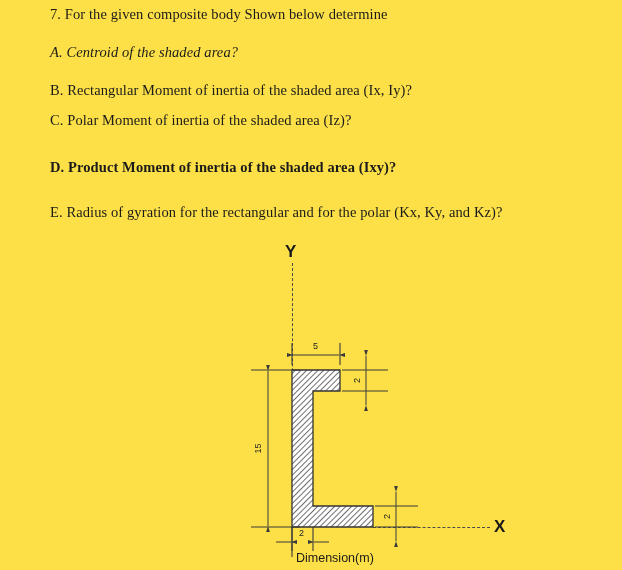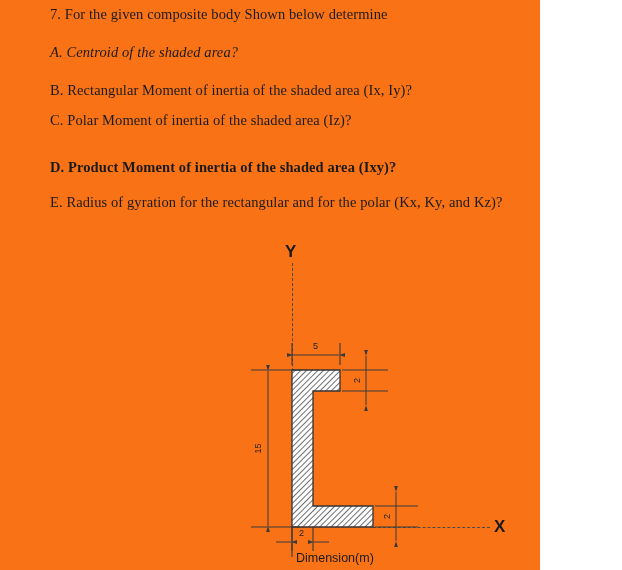--- a/index.html
+++ b/index.html
@@ -2,43 +2,43 @@
 <html><head>
 <meta charset="utf-8">
 <style>
   html, body {
     margin: 0;
     padding: 0;
     background: #ffffff;
   }
   #page {
     position: relative;
-    width: 540px;
+    width: 622px;
     height: 570px;
-    background: #f97316;
+    background: #fde047;
     overflow: hidden;
     font-family: "Liberation Serif", "DejaVu Serif", serif;
   }
 
   
   .qtext {
     position: absolute;
     left: 50px;
     font-family: "Liberation Serif", "DejaVu Serif", serif;
     font-size: 14.5px;
     color: #1a1a1a;
     white-space: nowrap;
     letter-spacing: 0.1px;
   }
   .qtext.l0 { top: 6px; }
   .qtext.l1 { top: 44px; font-style: italic; }
   .qtext.l2 { top: 82px; }
   .qtext.l3 { top: 112px; }
   .qtext.l4 { top: 159px; font-weight: bold; }
-  .qtext.l5 { top: 194px; }
+  .qtext.l5 { top: 204px; }
 
   
   #figure {
     position: absolute;
     left: 0px;
     top: 235px;
     width: 622px;
     height: 335px;
   }
 

